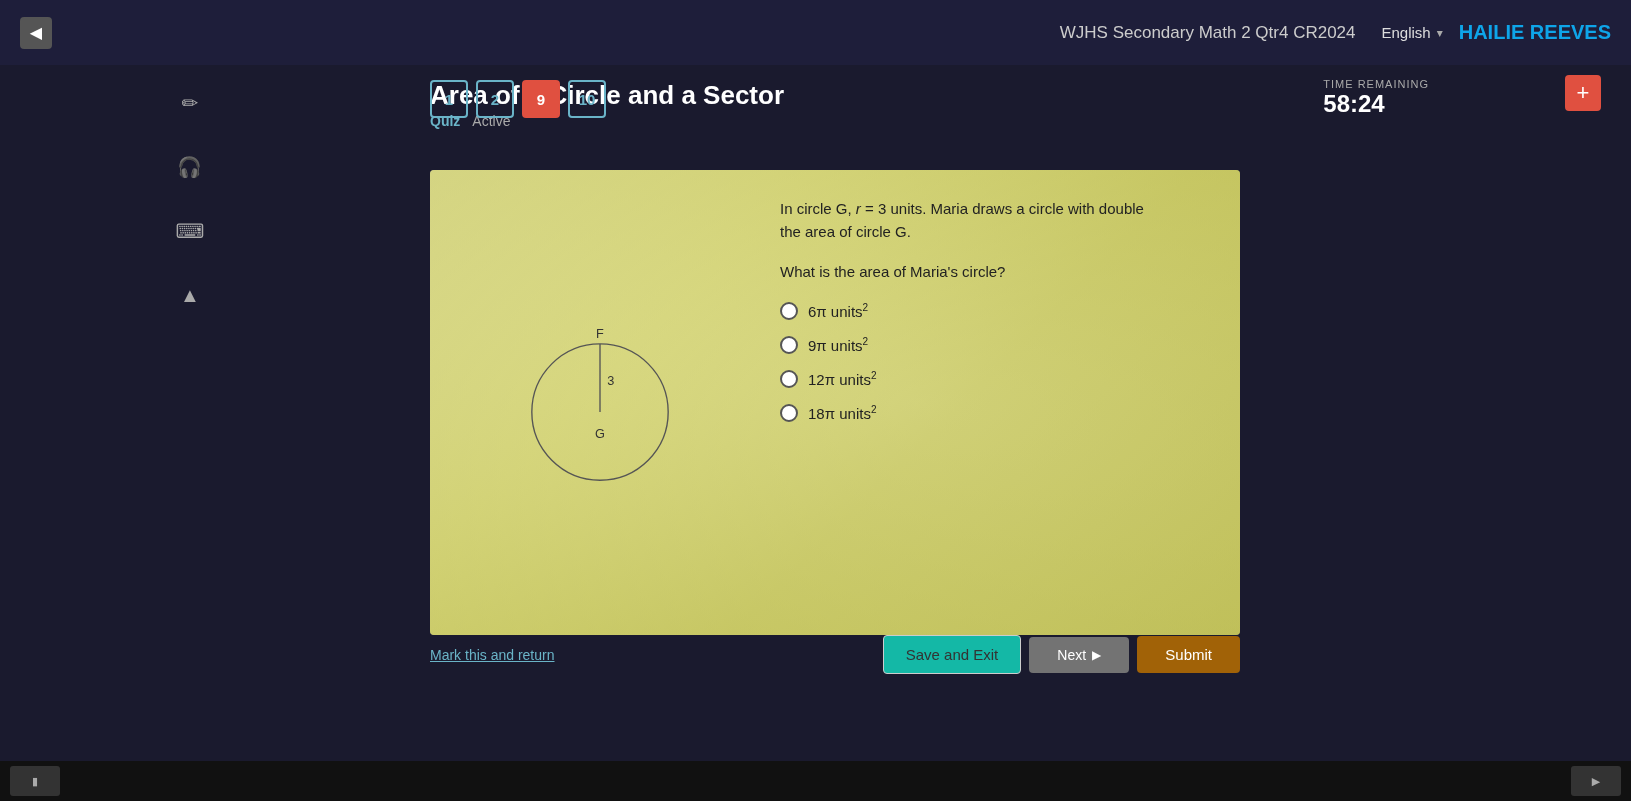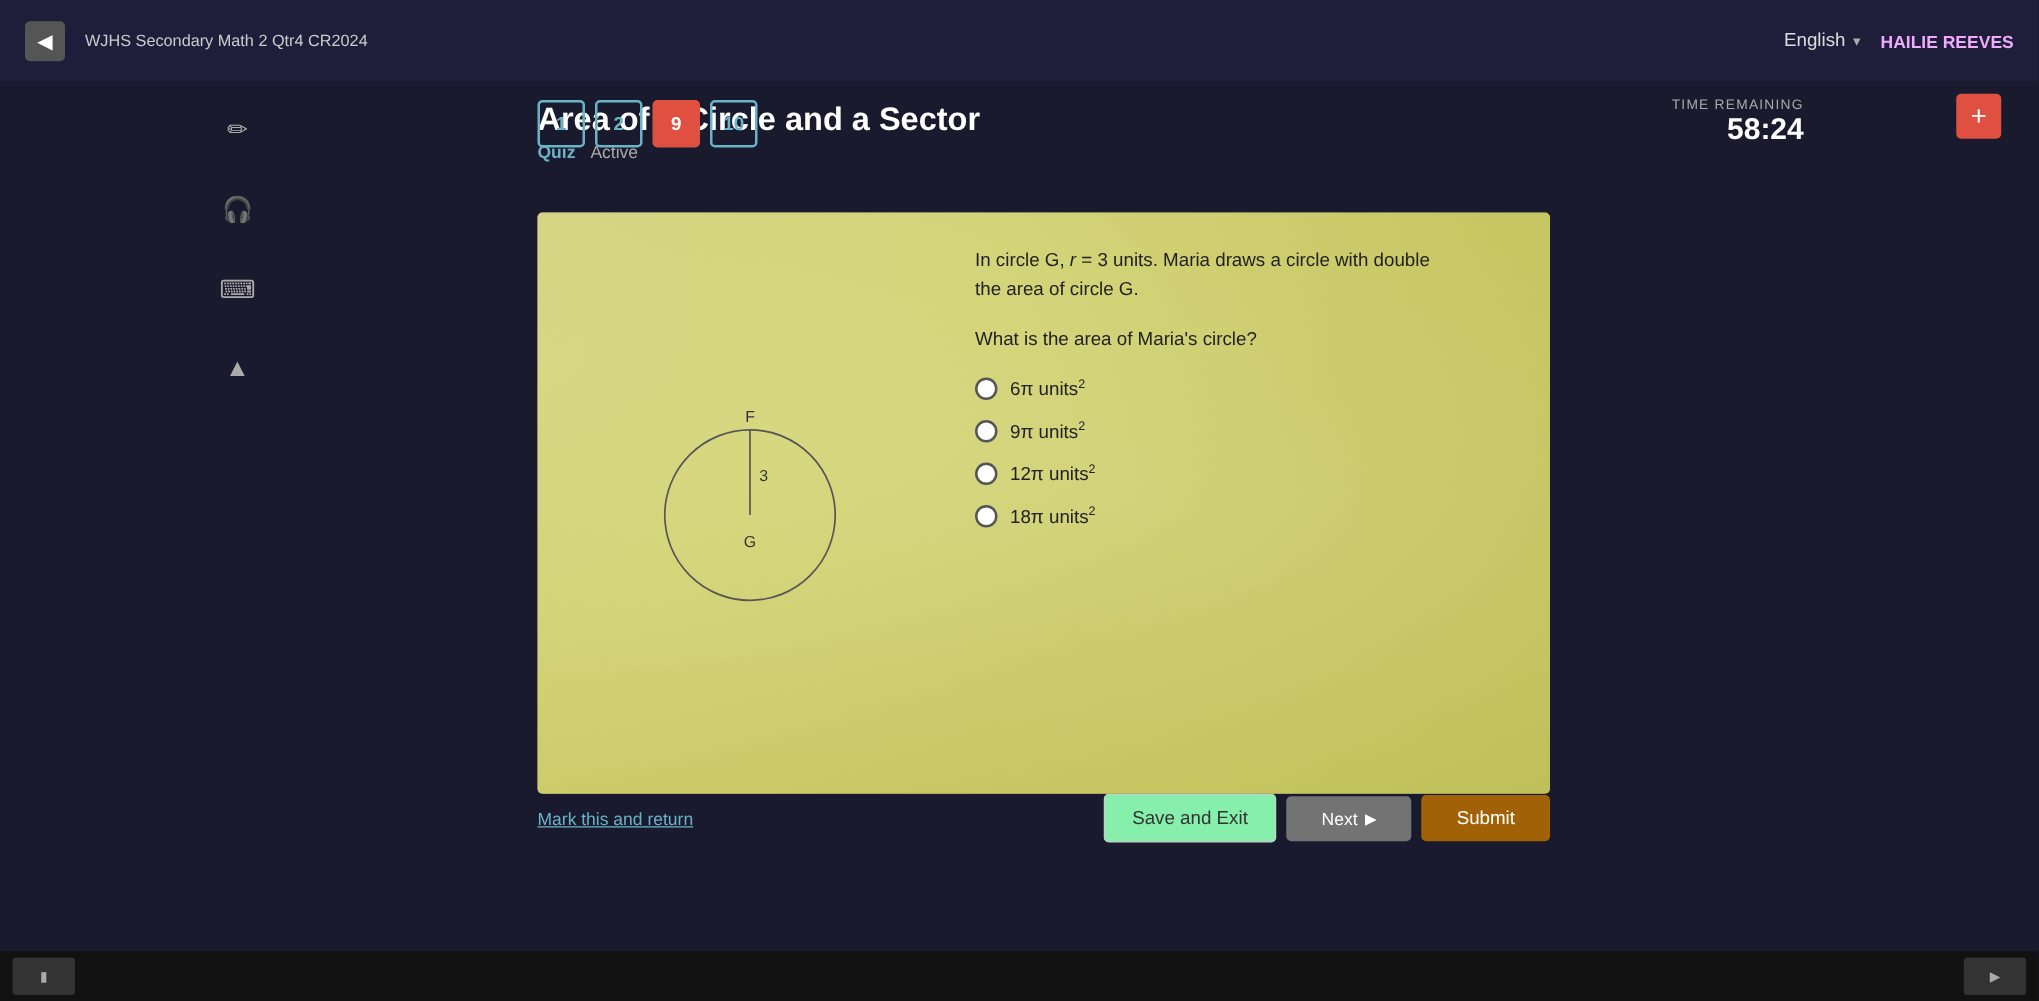--- a/index.html
+++ b/index.html
@@ -35,22 +35,23 @@
       align-items: center;
       justify-content: center;
       cursor: pointer;
       color: white;
       font-size: 16px;
       margin-right: 16px;
     }
 
     .course-title {
       color: #ccc;
-      font-size: 13px;
+      font-size: 17px;
       flex: 1;
+      text-align: right;
     }
 
     .top-right {
       display: flex;
       align-items: center;
       gap: 16px;
     }
 
     .language-selector {
       display: flex;
@@ -61,22 +62,22 @@
       cursor: pointer;
       padding-left: 26px;
     }
 
     .chevron-down {
       font-size: 12px;
       color: #aaa;
     }
 
     .user-name {
-      color: #f0abfc;
-      font-size: 14px;
+      color: #0ea5e9;
+      font-size: 20px;
       font-weight: bold;
     }
 
     
     .left-sidebar {
       position: absolute;
       top: 65px;
       left: 160px;
       width: 60px;
       height: 560px;
@@ -129,22 +130,22 @@
     .q-num-btn.active {
       background: #e05040;
       border-color: #e05040;
       color: white;
     }
 
     
     .time-remaining {
       position: absolute;
       top: 78px;
-      right: 188px;
-      text-align: right;
+      right: 202px;
+      text-align: left;
       z-index: 10;
     }
 
     .time-label {
       color: #aaa;
       font-size: 11px;
       letter-spacing: 1px;
       text-transform: uppercase;
     }
 
@@ -311,21 +312,21 @@
     }
 
     .footer-buttons {
       display: flex;
       gap: 8px;
       align-items: center;
     }
 
     .btn-save-exit {
       padding: 10px 22px;
-      background: #86efac;
+      background: #14b8a6;
       border: 1px solid #ccc;
       border-radius: 4px;
       font-size: 15px;
       color: #333;
       cursor: pointer;
       margin-left: 36px;
     }
 
     .btn-next {
       padding: 10px 28px;

